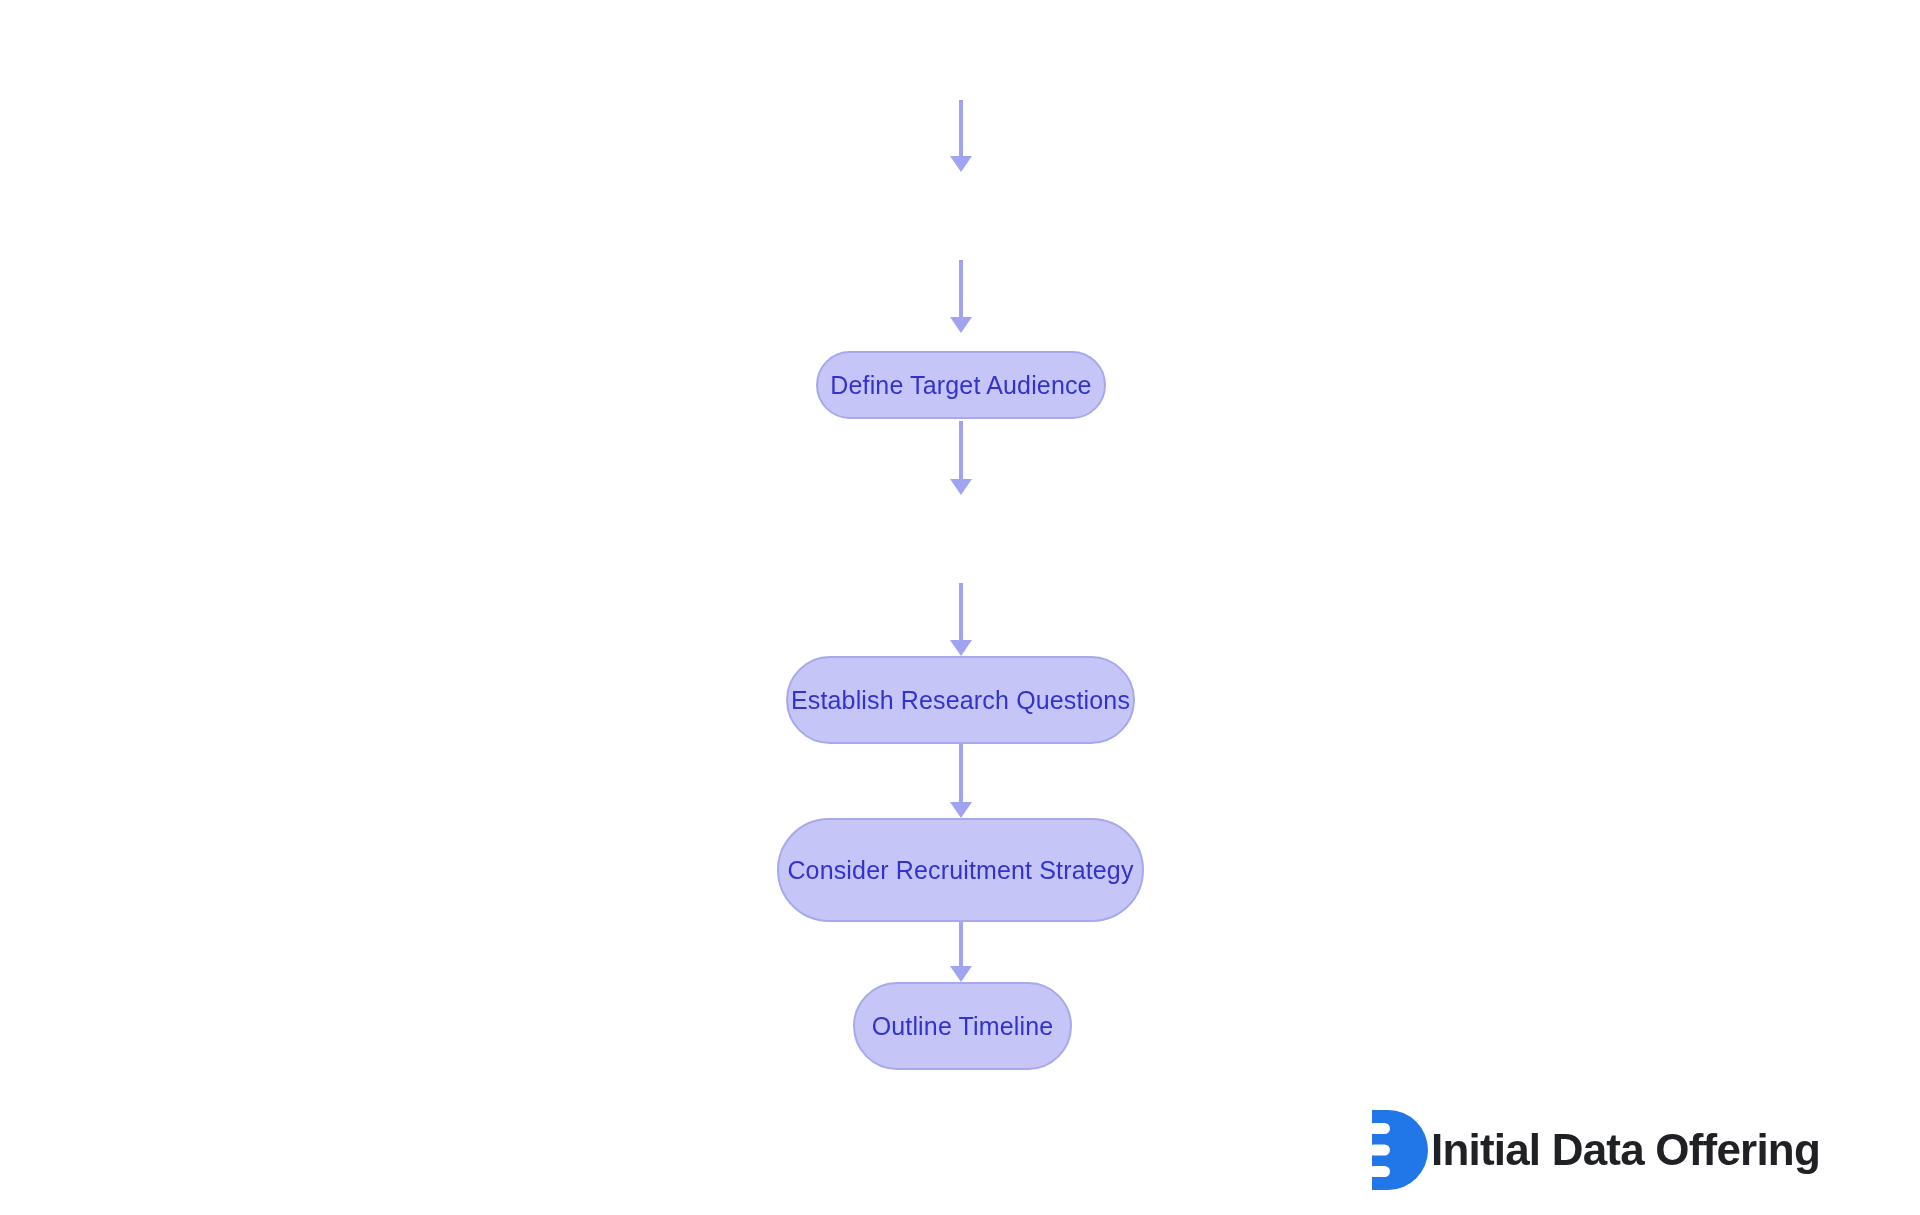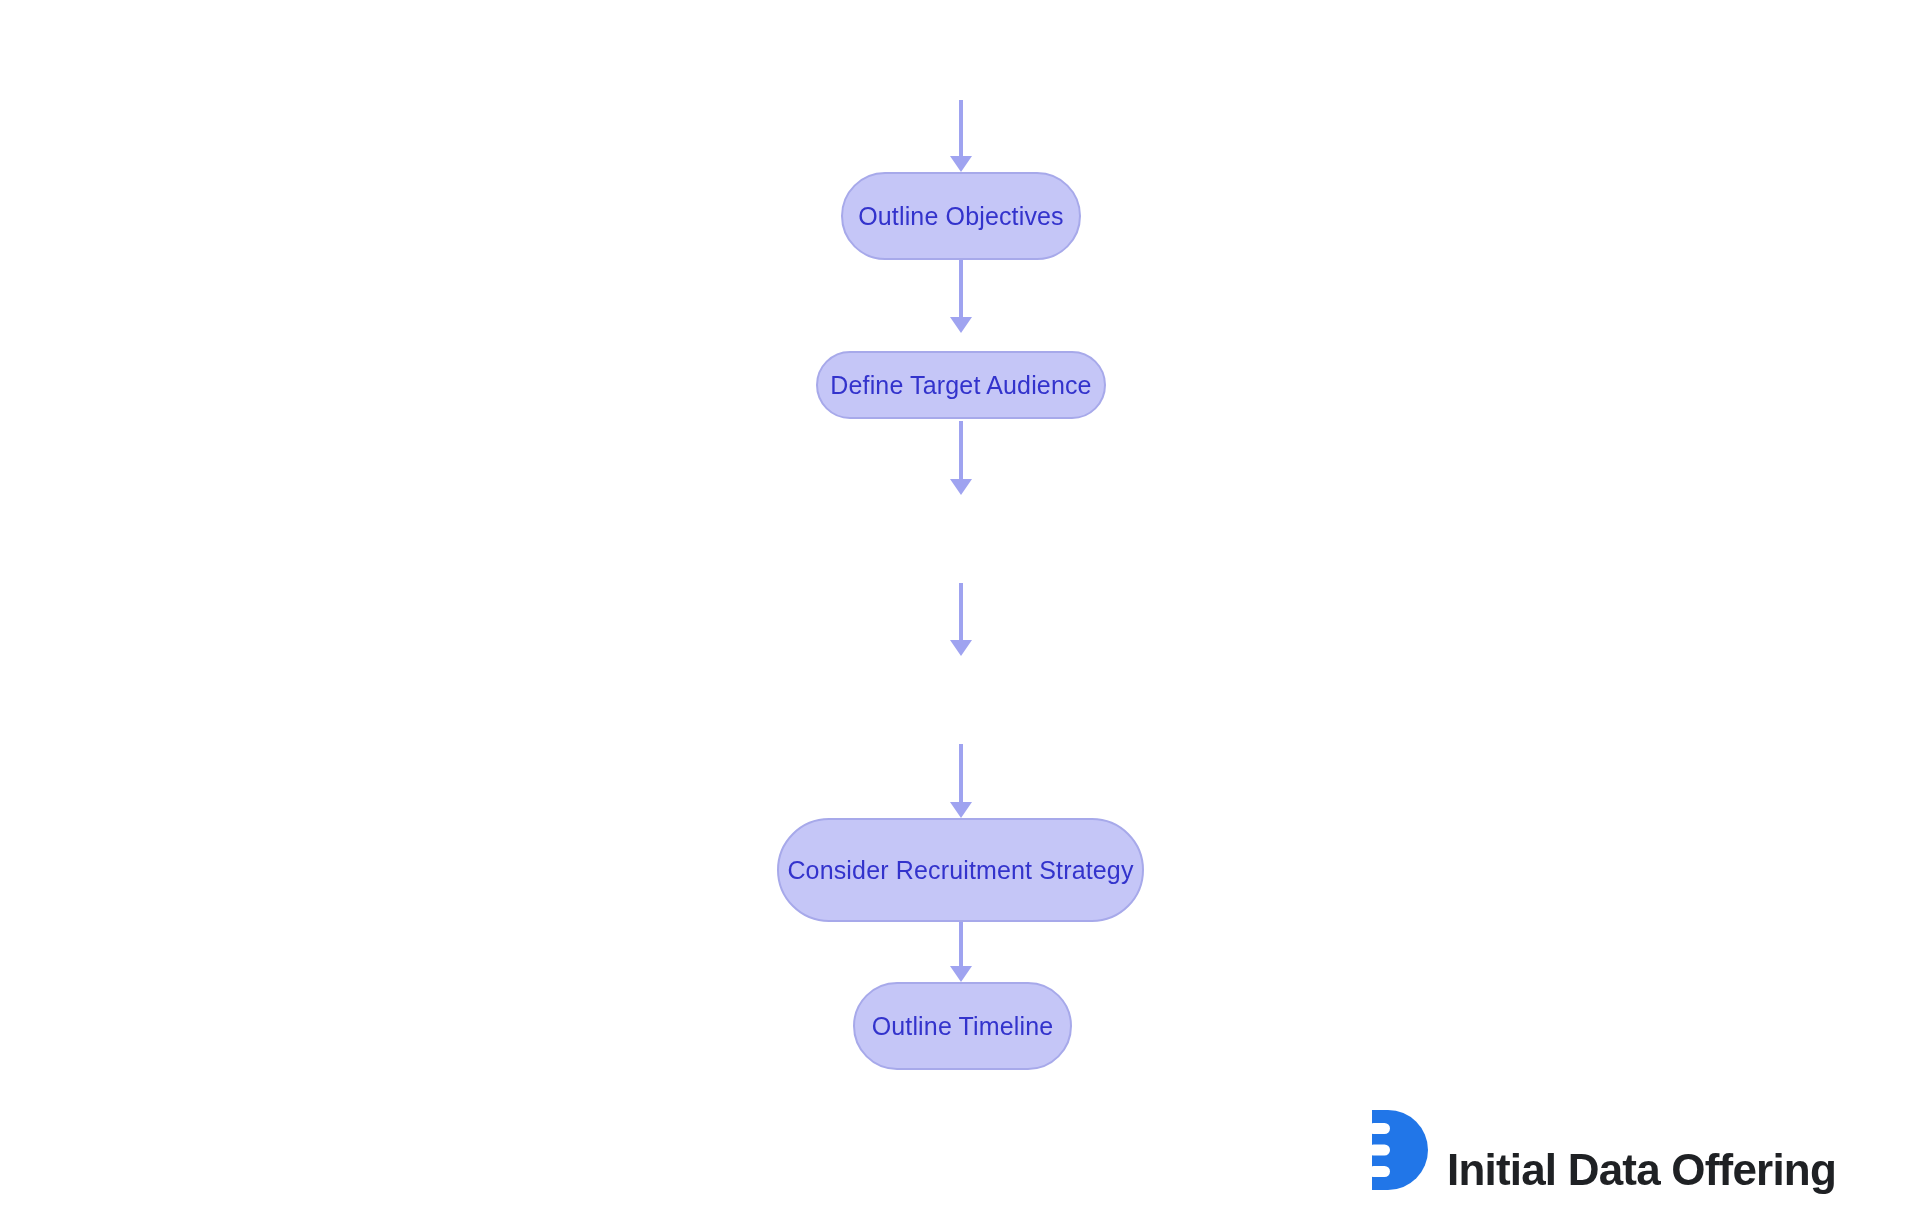--- a/index.html
+++ b/index.html
@@ -69,22 +69,22 @@
     border-right: 11px solid transparent;
     border-top: 16px solid #9fa3f0;
   }
 
   
   #brand-logo {
     position: absolute;
     left: 1368px;
     top: 1108px;
     display: flex;
-    align-items: flex-end;
-    gap: 17px;
+    align-items: center;
+    gap: 1px;
     z-index: 3;
   }
   #brand-logo .logo-mark {
     width: 62px;
     height: 84px;
     flex: none;
     display: block;
   }
   #brand-logo .logo-wordmark {
     color: #1f2124;
@@ -100,23 +100,20 @@
 <body>
 
 <div id="flowchart-canvas">
 
 
   <div class="connector" style="left:941px; top:100px; width:40px; height:72px;">
     <div class="connector-line" style="height:56px;"></div>
     <div class="connector-head"></div>
   </div>
 
-  <div class="node" style="left:841px; top:172px; width:240px; height:88px;">
-    <span class="node-label">Outline Objectives</span>
-  </div>
 
   <div class="connector" style="left:941px; top:260px; width:40px; height:73px;">
     <div class="connector-line" style="height:57px;"></div>
     <div class="connector-head"></div>
   </div>
 
   <div class="node" style="left:816px; top:351px; width:290px; height:68px;">
     <span class="node-label">Define Target Audience</span>
   </div>
 
@@ -124,20 +121,23 @@
     <div class="connector-line" style="height:58px;"></div>
     <div class="connector-head"></div>
   </div>
 
 
   <div class="connector" style="left:941px; top:583px; width:40px; height:73px;">
     <div class="connector-line" style="height:57px;"></div>
     <div class="connector-head"></div>
   </div>
 
+  <div class="node" style="left:786px; top:656px; width:349px; height:88px;">
+    <span class="node-label">Establish Research Questions</span>
+  </div>
 
   <div class="connector" style="left:941px; top:744px; width:40px; height:74px;">
     <div class="connector-line" style="height:58px;"></div>
     <div class="connector-head"></div>
   </div>
 
   <div class="node" style="left:777px; top:818px; width:367px; height:104px;">
     <span class="node-label">Consider Recruitment Strategy</span>
   </div>
 

